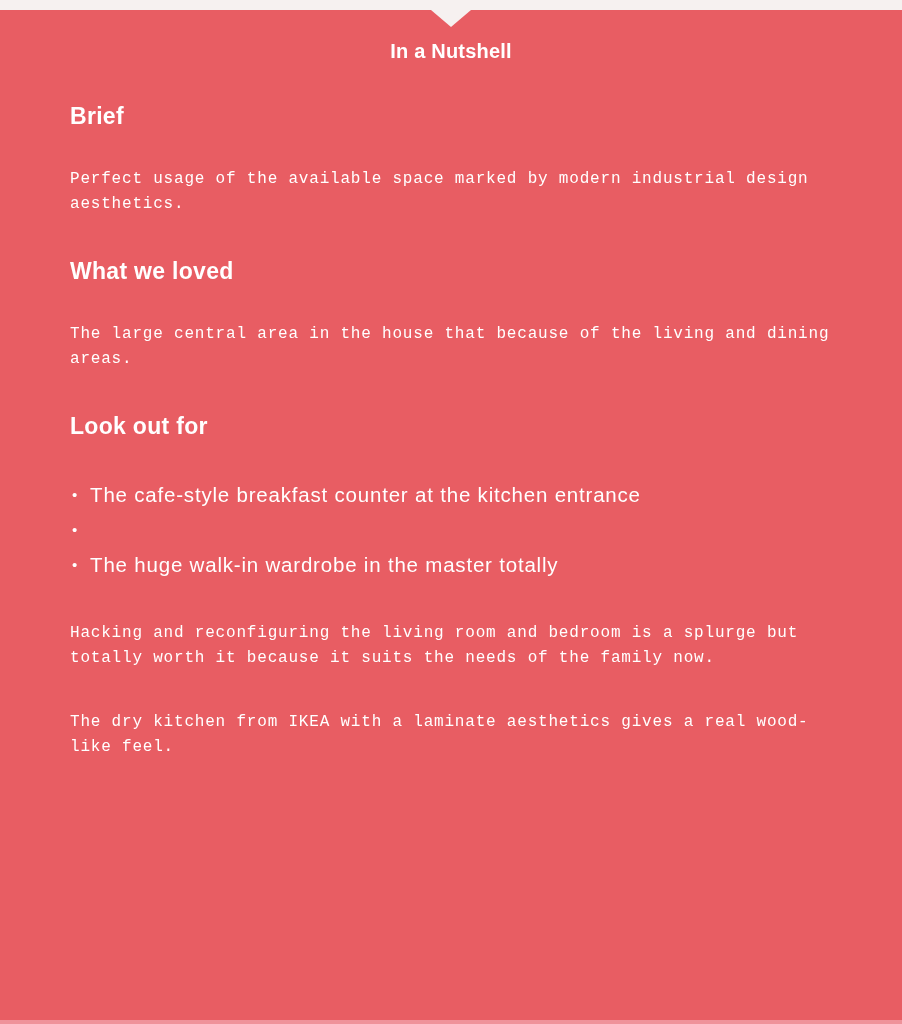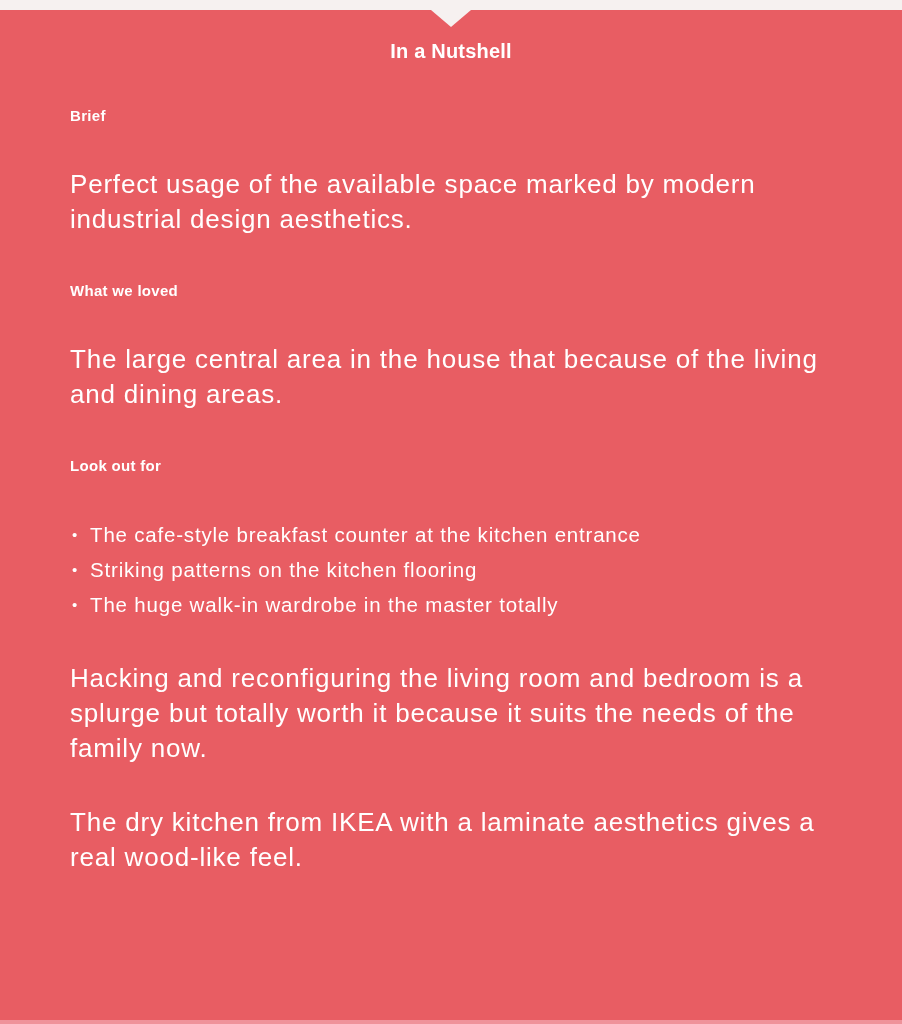--- a/index.html
+++ b/index.html
@@ -49,34 +49,35 @@
 
   .callout-title {
     text-align: center;
     font-size: 20px;
     line-height: 22px;
     font-weight: 700;
     letter-spacing: 0.2px;
   }
 
   .section-heading {
-    font-size: 15px;
+    font-size: 23px;
     line-height: 24px;
     font-weight: 700;
     letter-spacing: 0.3px;
     margin-top: 42px;
   }
 
   .section-body {
-    font-size: 26px;
-    line-height: 35px;
+    font-size: 16px;
+    line-height: 25px;
     font-weight: 400;
     letter-spacing: 0.8px;
     margin-top: 39px;
     max-width: 780px;
+    font-family: Liberation Mono, monospace;
   }
 
   .section-bullets {
     list-style: none;
     margin-top: 39px;
   }
 
   .section-bullets li {
     display: flex;
     align-items: flex-start;
@@ -130,21 +131,20 @@
   <section>
     <h3 class="section-heading">Look out for</h3>
 
     <ul class="section-bullets">
             <li>
               <span class="dot">•</span>
               <span>The cafe-style breakfast counter at the kitchen entrance</span>
             </li>
             <li>
               <span class="dot">•</span>
-              <span>Striking patterns on the kitchen flooring</span>
             </li>
             <li>
               <span class="dot">•</span>
               <span>The huge walk-in wardrobe in the master totally</span>
             </li>
           </ul>
   </section>
 
   <section>
     <p class="section-body">Hacking and reconfiguring the living room and bedroom is a splurge but totally worth it because it suits the needs of the family now.</p>

